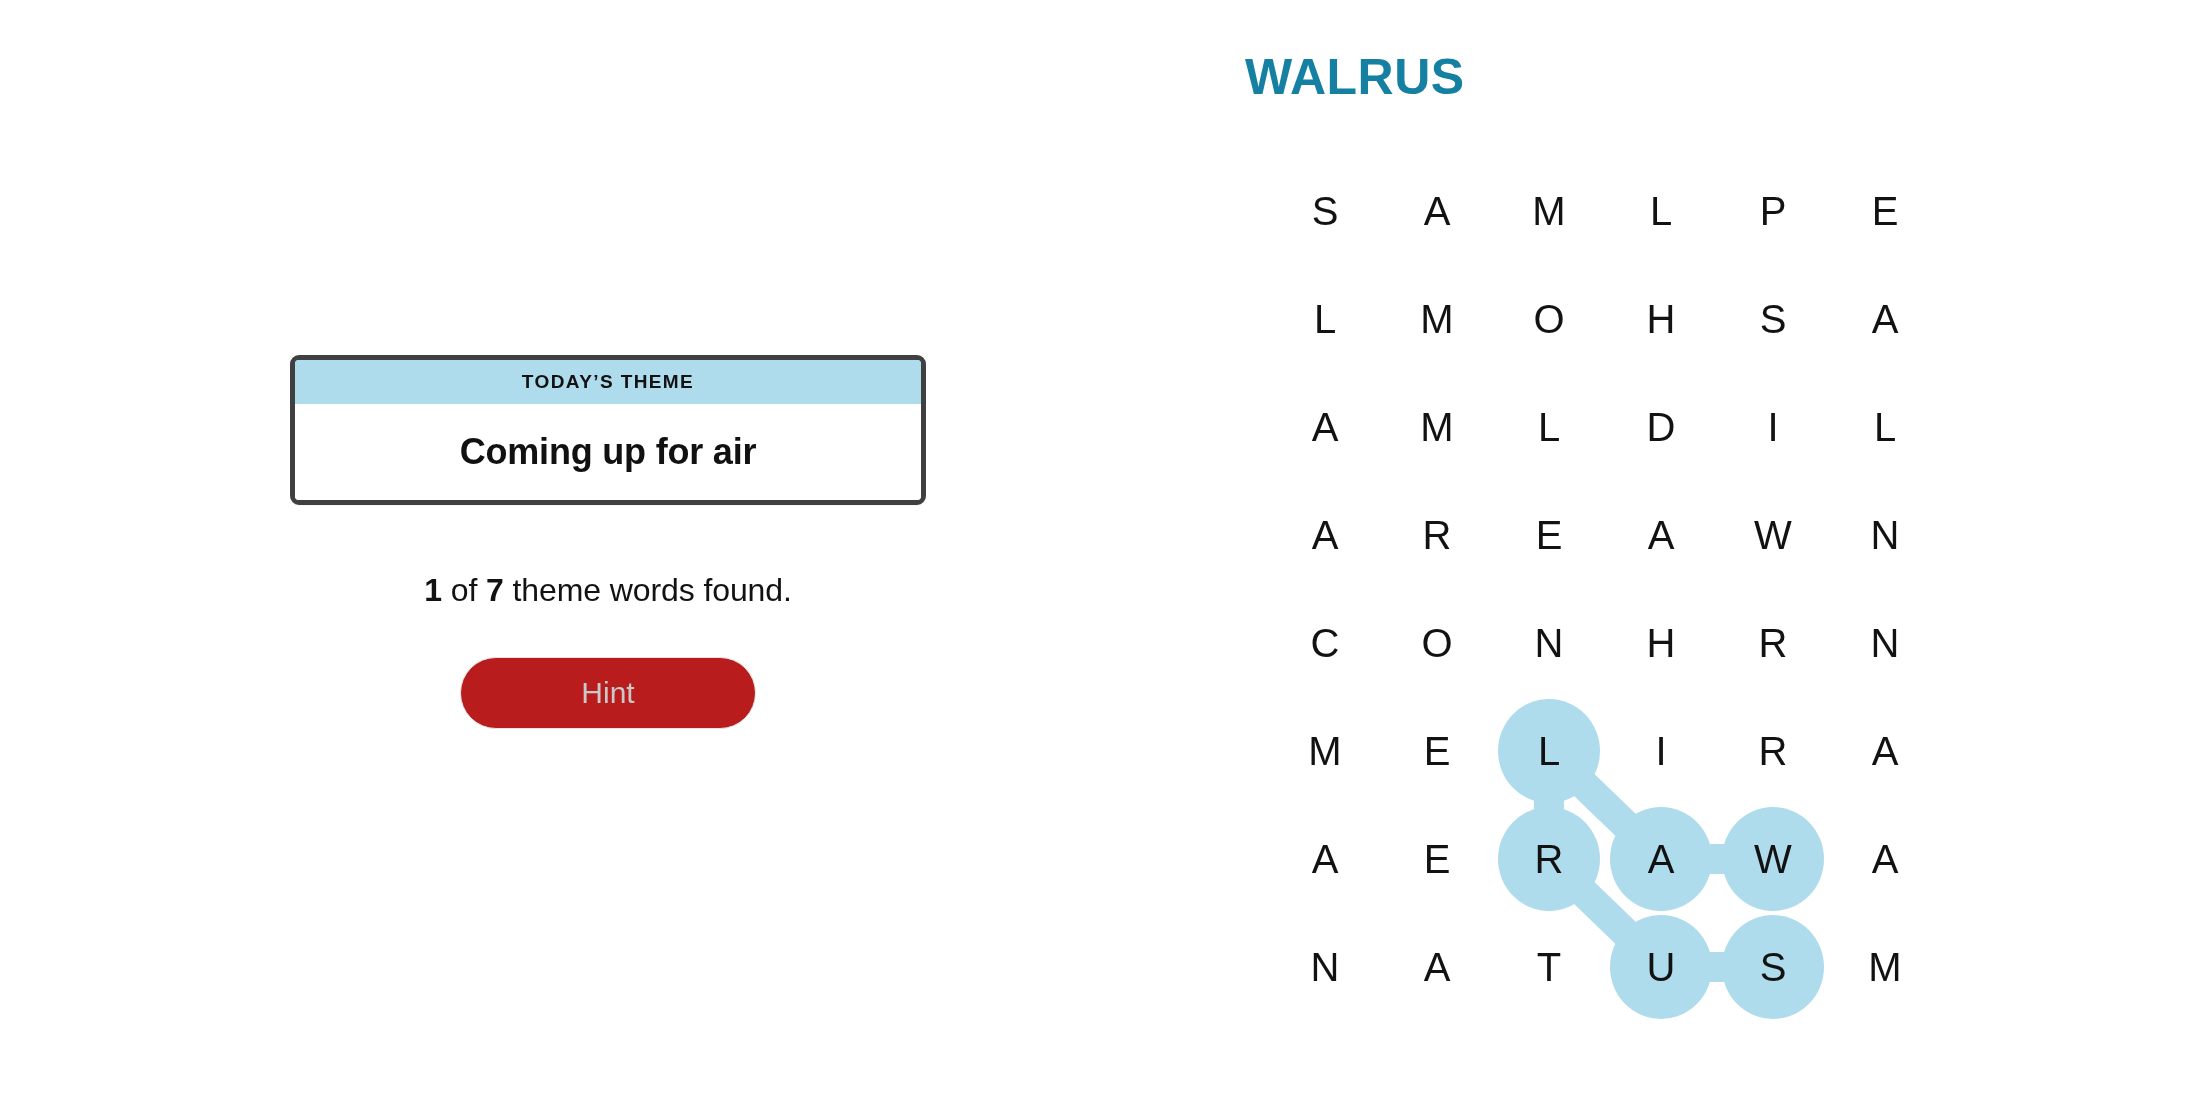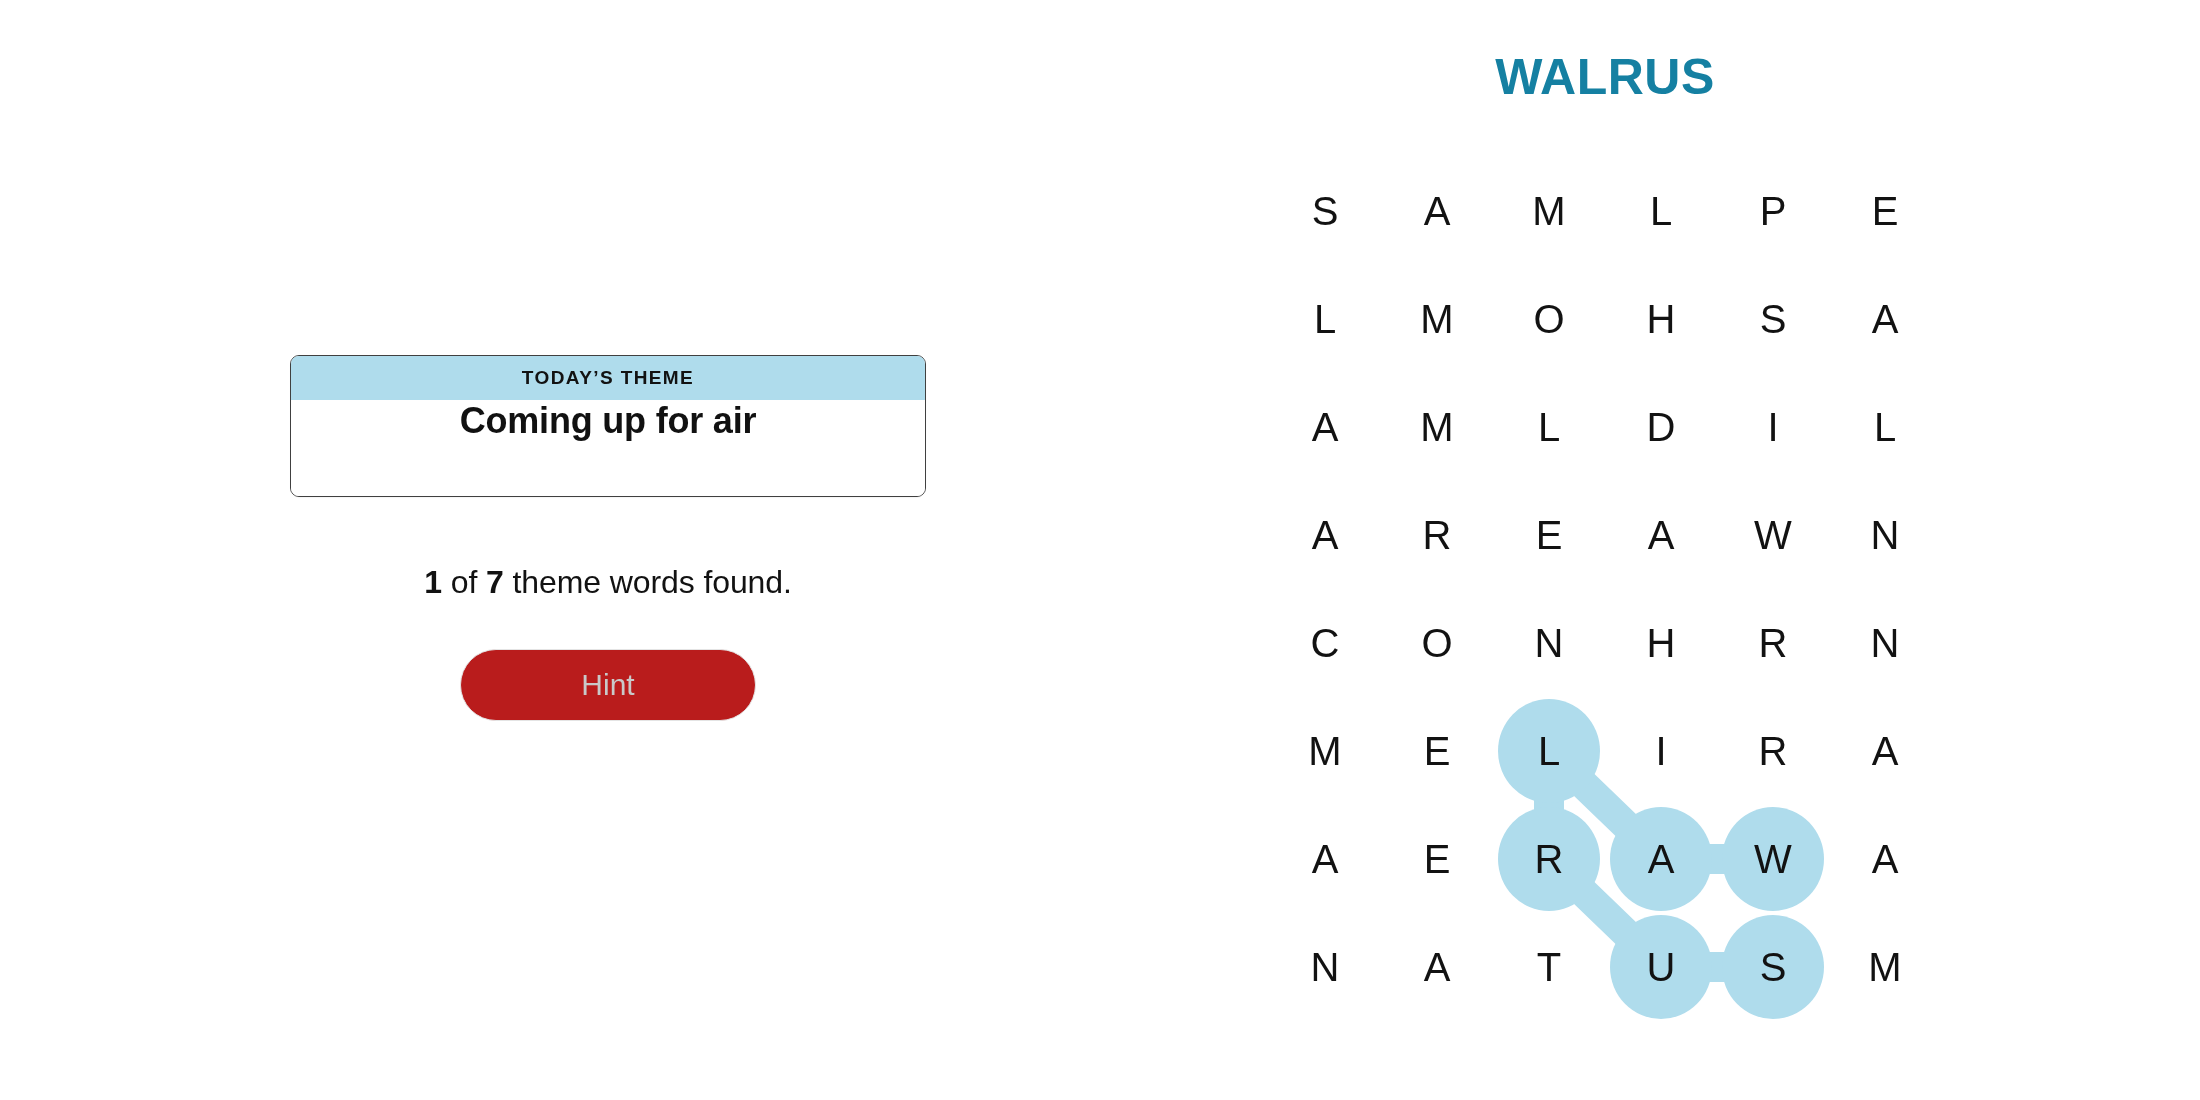--- a/index.html
+++ b/index.html
@@ -21,40 +21,41 @@
 
   
   #left-panel {
     position: absolute;
     left: 290px;
     top: 355px;
     width: 636px;
   }
   .theme-card {
     width: 636px;
-    border: 1px solid #404040;
+    border: 5px solid #404040;
     border-radius: 9px;
     background: #ffffff;
     box-sizing: border-box;
     overflow: hidden;
     box-shadow: 0 1px 1px rgba(0,0,0,0.04);
   }
   .theme-card-header {
     background: #afdcec;
     height: 44px;
     line-height: 44px;
     text-align: center;
     font-size: 19px;
     font-weight: 700;
     letter-spacing: 1.4px;
     color: #121212;
   }
   .theme-card-body {
     height: 96px;
     display: flex;
+    align-items: center;
     justify-content: center;
     background: #ffffff;
   }
   .theme-card-body .theme-text {
     font-size: 36px;
     font-weight: 700;
     color: #111111;
     letter-spacing: -0.2px;
   }
 
@@ -90,21 +91,21 @@
 
   
   #right-panel {
     position: absolute;
     left: 1245px;
     top: 0;
     width: 720px;
   }
   #puzzle-title {
     margin-top: 48px;
-    text-align: center;
+    text-align: left;
     font-size: 50px;
     font-weight: 700;
     color: #1580a2;
     letter-spacing: 0.5px;
   }
 
   #grid-wrap {
     position: relative;
     margin-top: 51px;
     margin-left: 24px;

